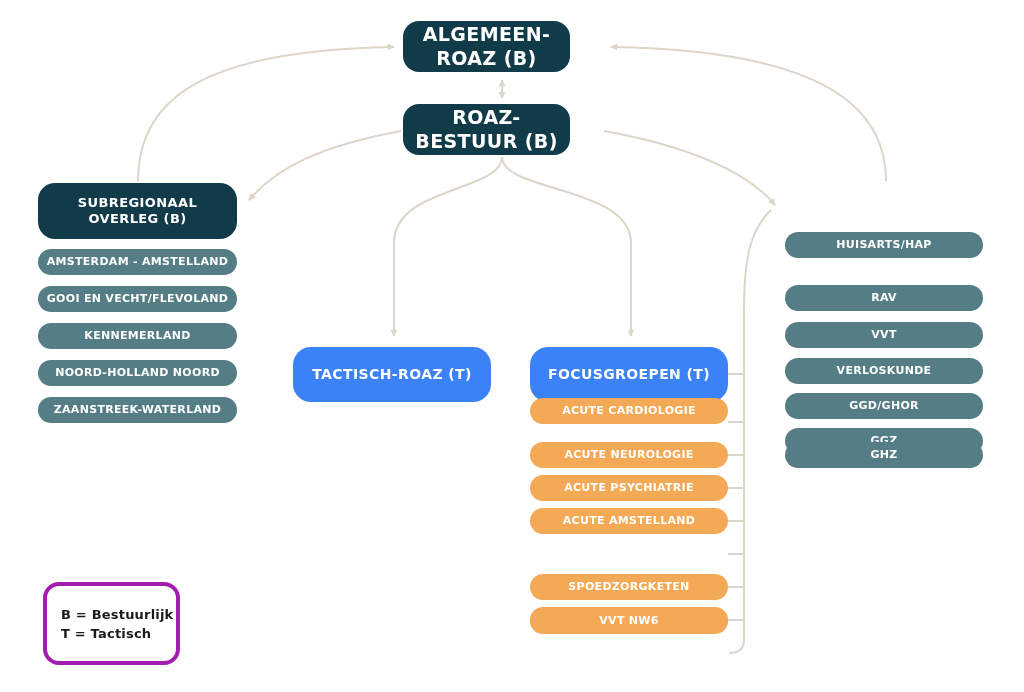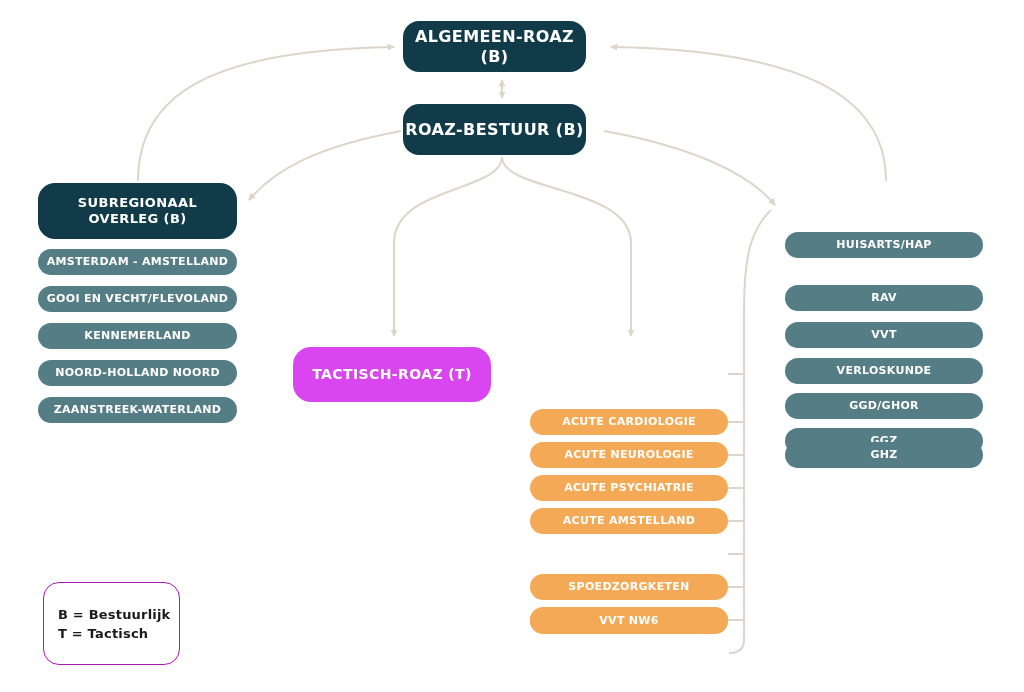--- a/index.html
+++ b/index.html
@@ -8,32 +8,32 @@
     font-family:"DejaVu Sans","Liberation Sans",sans-serif;
   }
   #connectors{position:absolute;left:0;top:0;width:1024px;height:692px;z-index:1;}
   .node{
     position:absolute;z-index:2;display:flex;align-items:center;justify-content:center;
     text-align:center;color:#ffffff;font-weight:bold;box-sizing:border-box;
     letter-spacing:0.4px;line-height:1.25;
   }
   .dark{background:#123b49;}
   .slate{background:#557d85;}
-  .orange{background:#d946ef;}
+  .orange{background:#3b82f6;}
   .lorange{background:#f4a956;}
-  .topbox{left:403px;width:183px;height:51px;border-radius:16px;font-size:16px;}
+  .topbox{left:403px;width:167px;height:51px;border-radius:16px;font-size:19px;}
   .hdr{height:56px;border-radius:17px;font-size:13px;padding:4px 10px;}
   .item{height:26px;border-radius:13px;font-size:11px;letter-spacing:0.3px;}
   .colL{left:38px;width:199px;}
   .colR{left:785px;width:198px;}
   .colF{left:530px;width:198px;}
   .obox{height:55px;border-radius:18px;font-size:14px;}
   #legend{
     position:absolute;left:43px;top:582px;width:137px;height:83px;z-index:2;
-    border:1px solid #a21caf;border-radius:16px;background:#ffffff;box-sizing:border-box;
+    border:4px solid #a21caf;border-radius:16px;background:#ffffff;box-sizing:border-box;
     display:flex;flex-direction:column;justify-content:center;padding-left:14px;
     font-size:13px;font-weight:bold;color:#1a1a1a;line-height:19px;letter-spacing:0.2px;
   }
 </style>
 </head>
 <body>
 
 <div id="stage">
 
   <svg id="connectors" viewBox="0 0 1024 692" xmlns="http://www.w3.org/2000/svg">
@@ -74,22 +74,23 @@
 
   <div class="node slate item colR" style="top:232px;">HUISARTS/HAP</div>
   <div class="node slate item colR" style="top:285px;">RAV</div>
   <div class="node slate item colR" style="top:322px;">VVT</div>
   <div class="node slate item colR" style="top:358px;">VERLOSKUNDE</div>
   <div class="node slate item colR" style="top:393px;">GGD/GHOR</div>
   <div class="node slate item colR" style="top:428px;">GGZ</div>
   <div class="node slate item colR" style="top:442px;">GHZ</div>
 
   <div class="node orange obox" style="left:293px;top:347px;width:198px;">TACTISCH-ROAZ (T)</div>
+  <div class="node orange obox" style="left:530px;top:347px;width:198px;">FOCUSGROEPEN (T)</div>
 
-  <div class="node lorange item colF" style="top:409px;">ACUTE CARDIOLOGIE</div>
+  <div class="node lorange item colF" style="top:398px;">ACUTE CARDIOLOGIE</div>
   <div class="node lorange item colF" style="top:442px;">ACUTE NEUROLOGIE</div>
   <div class="node lorange item colF" style="top:475px;">ACUTE PSYCHIATRIE</div>
   <div class="node lorange item colF" style="top:508px;">ACUTE AMSTELLAND</div>
   <div class="node lorange item colF" style="top:574px;">SPOEDZORGKETEN</div>
   <div class="node lorange item colF" style="top:607px;">TRAUMAZORG</div>
   <div class="node lorange item colF" style="top:608px;">VVT NW6</div>
 
   <div id="legend">
     <span>B = Bestuurlijk</span>
     <span>T = Tactisch</span>

